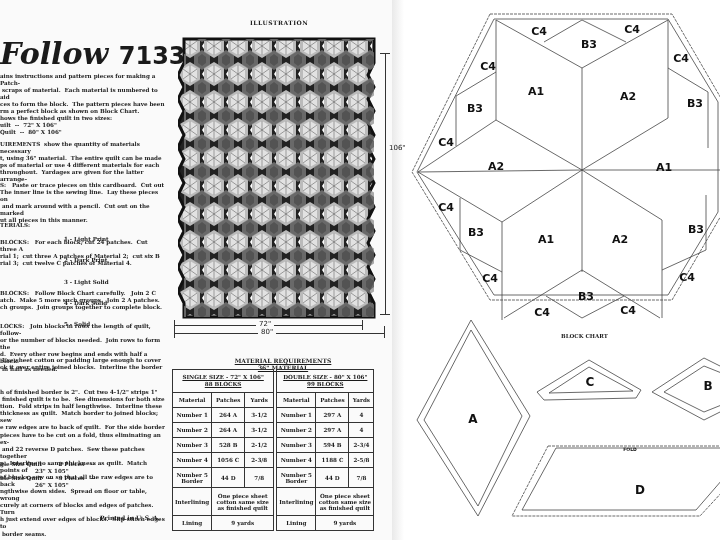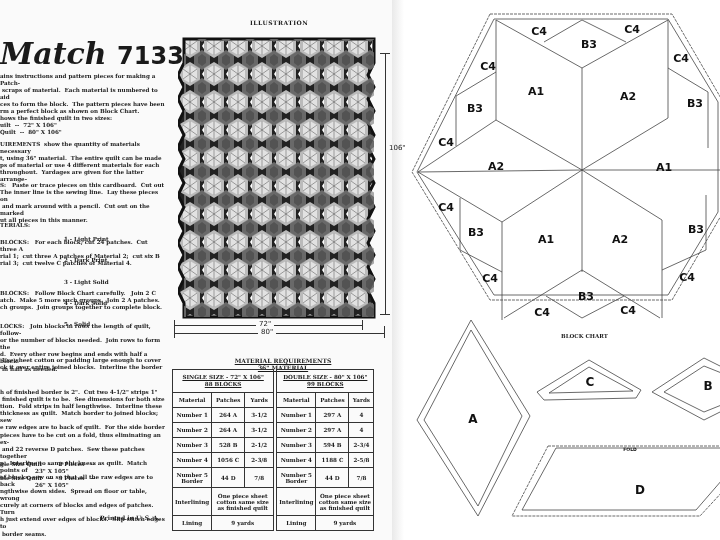--- a/index.html
+++ b/index.html
@@ -29,21 +29,21 @@
   .pieces{position:absolute;left:404px;top:320px;width:316px;height:220px;}
 </style>
 </head>
 <body>
 
 <div class="page-left"></div>
 <div class="gutter"></div>
 <div class="page-right"></div>
 
 <div class="title">
-  <span>Match</span>
+  <span>Follow</span>
   <span class="num">7133</span>
 </div>
 
 <div id="instr-container">
     <div class="instr" style="top: 73px;">ains instructions and pattern pieces for making a Patch-
  scraps of material.  Each material is numbered to aid
 ces to form the block.  The pattern pieces have been
 rm a perfect block as shown on Block Chart.</div>
     <div class="instr" style="top: 115px;">hows the finished quilt in two sizes:
 uilt  --  72" X 106"

